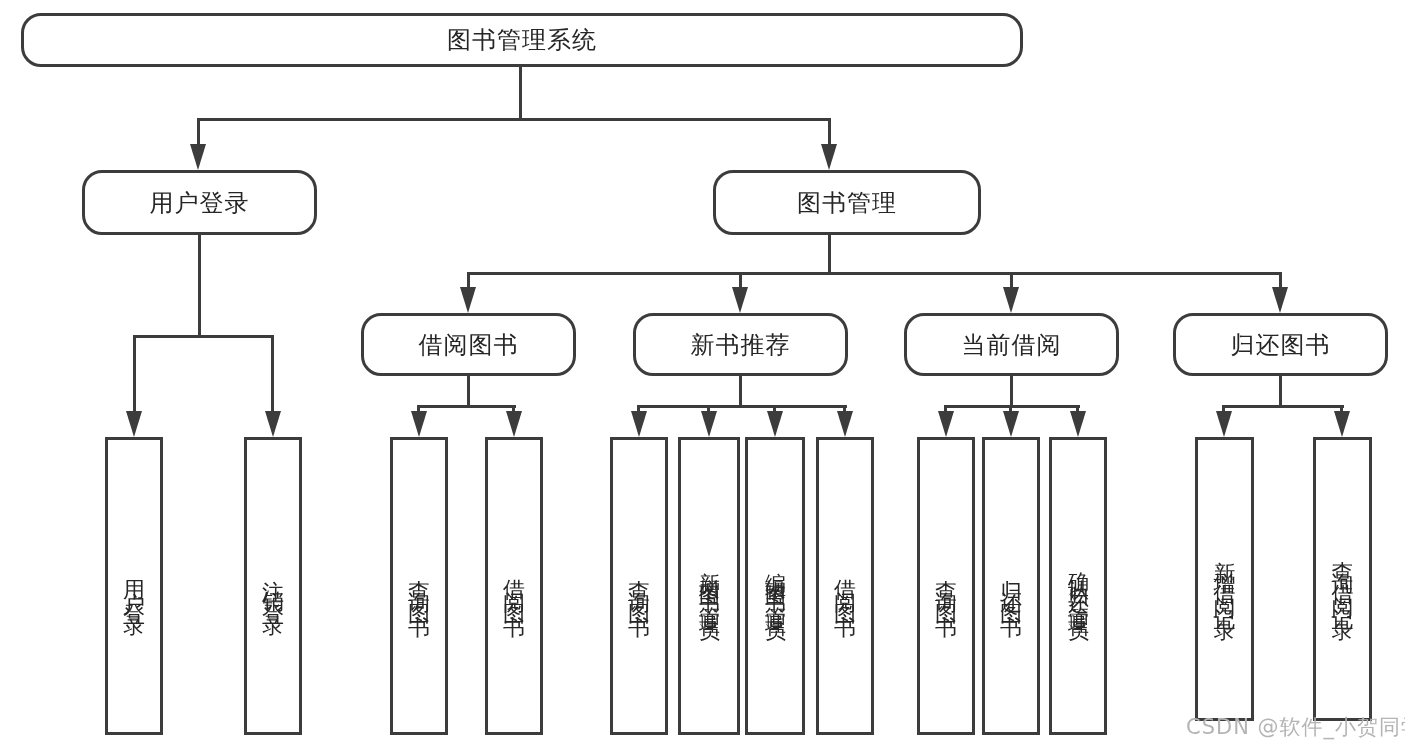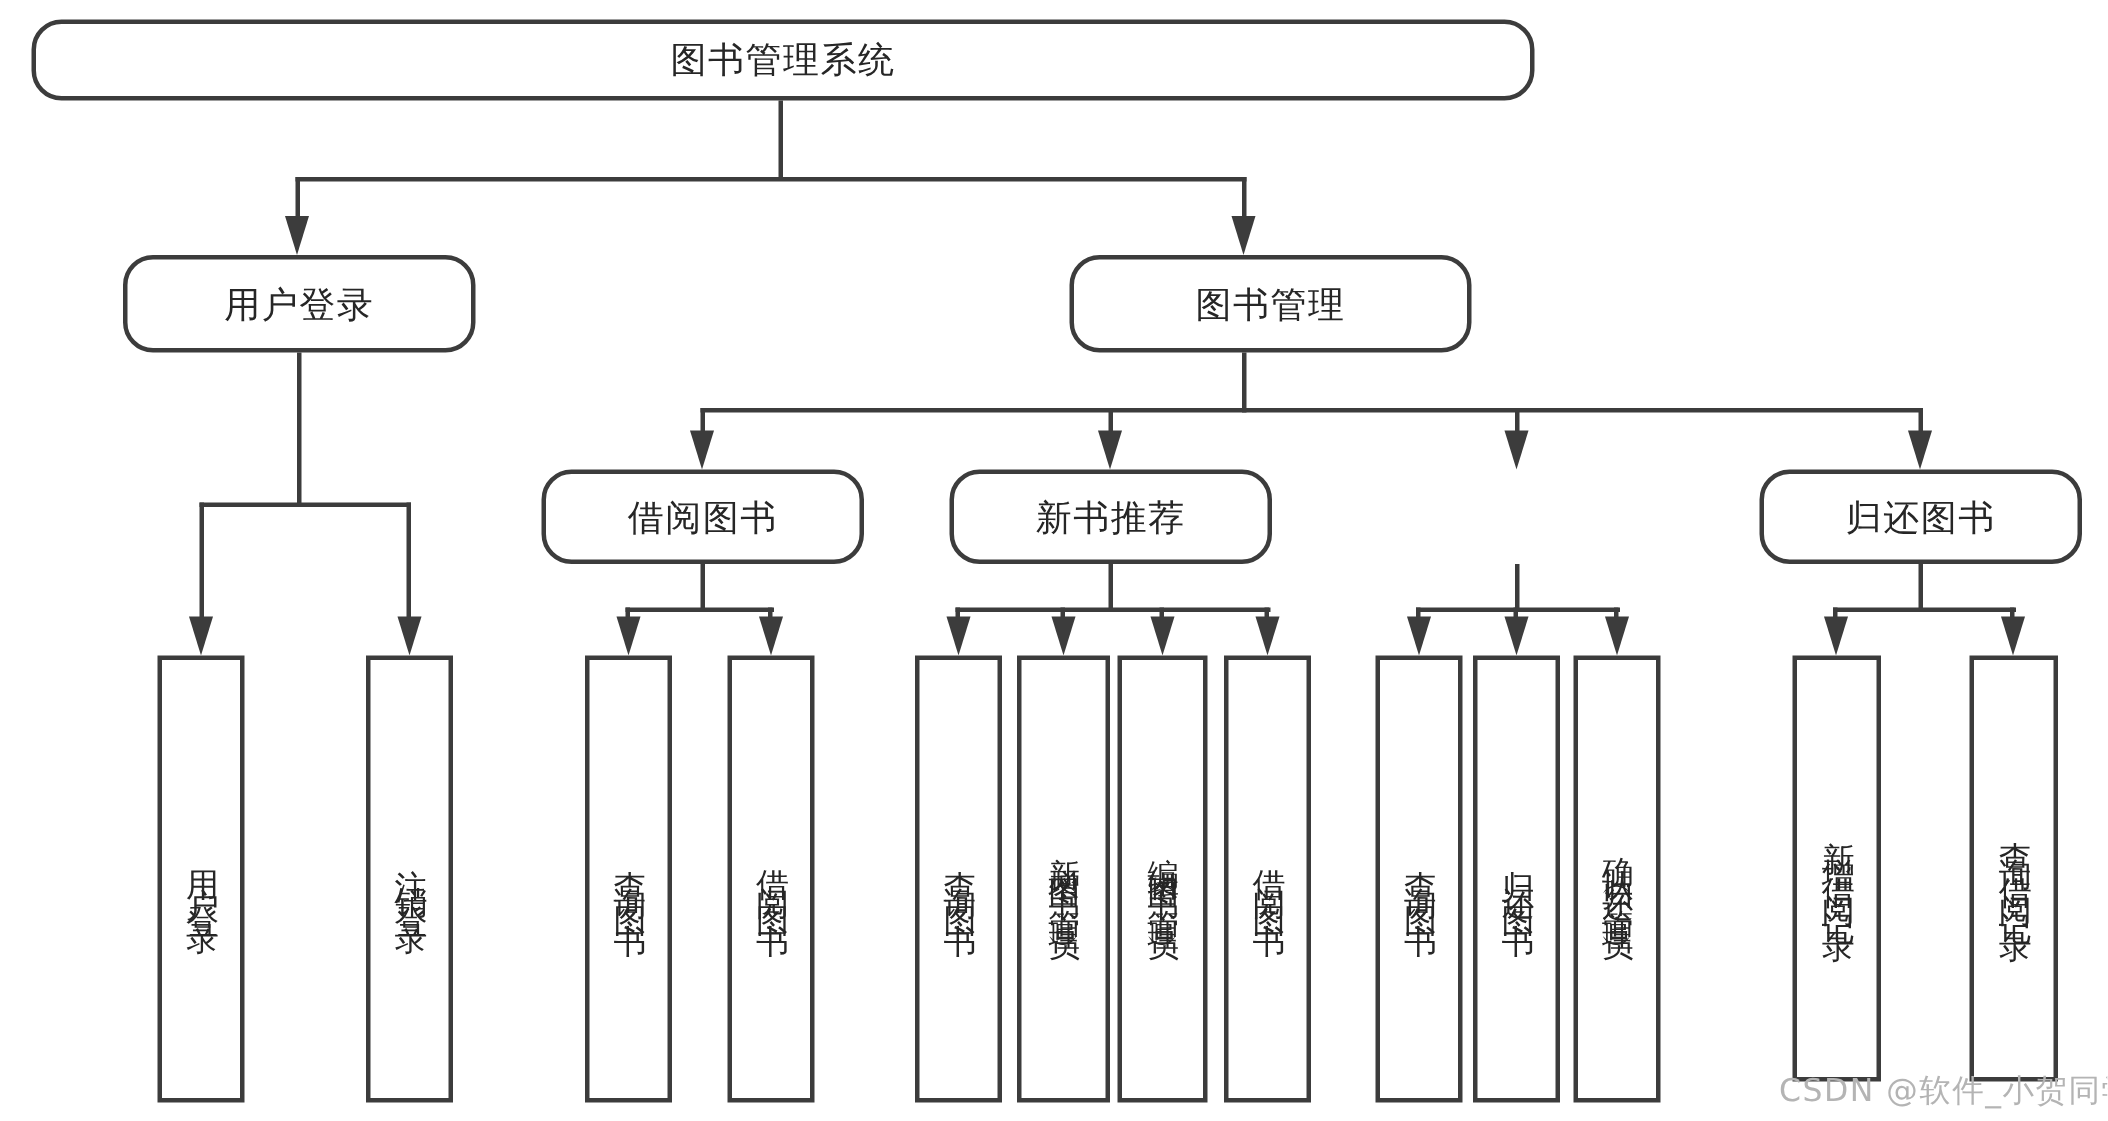--- a/index.html
+++ b/index.html
@@ -122,20 +122,23 @@
   <div class="node h-node" style="left:713px;top:170px;width:268px;height:65px">
     <span>图书管理</span>
   </div>
 
   <div class="node h-node" style="left:361px;top:313px;width:215px;height:63px">
     <span>借阅图书</span>
   </div>
   <div class="node h-node" style="left:633px;top:313px;width:215px;height:63px">
     <span>新书推荐</span>
   </div>
+  <div class="node h-node" style="left:904px;top:313px;width:215px;height:63px">
+    <span>当前借阅</span>
+  </div>
   <div class="node h-node" style="left:1173px;top:313px;width:215px;height:63px">
     <span>归还图书</span>
   </div>
 
   <div class="node v-node" style="left:105px;top:437px;width:58px;height:298px">
     <span class="vtext">用户登录</span>
   </div>
   <div class="node v-node" style="left:244px;top:437px;width:58px;height:298px">
     <span class="vtext">注销登录</span>
   </div>

